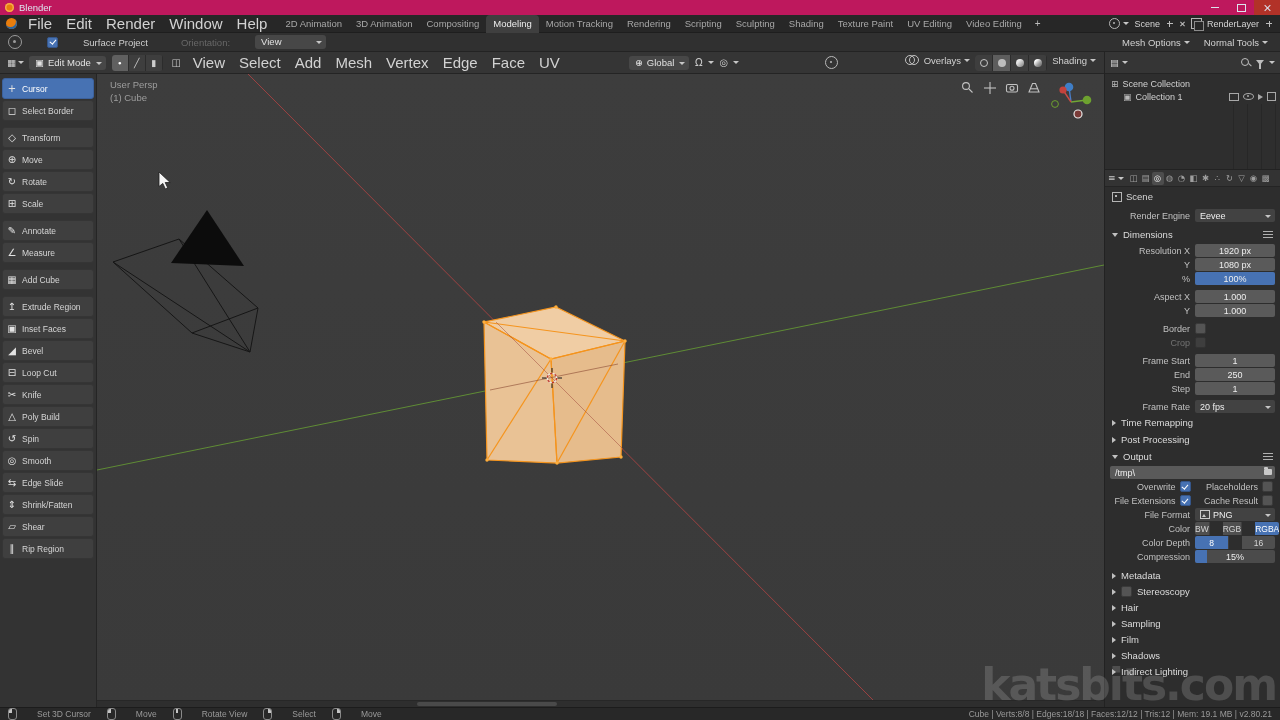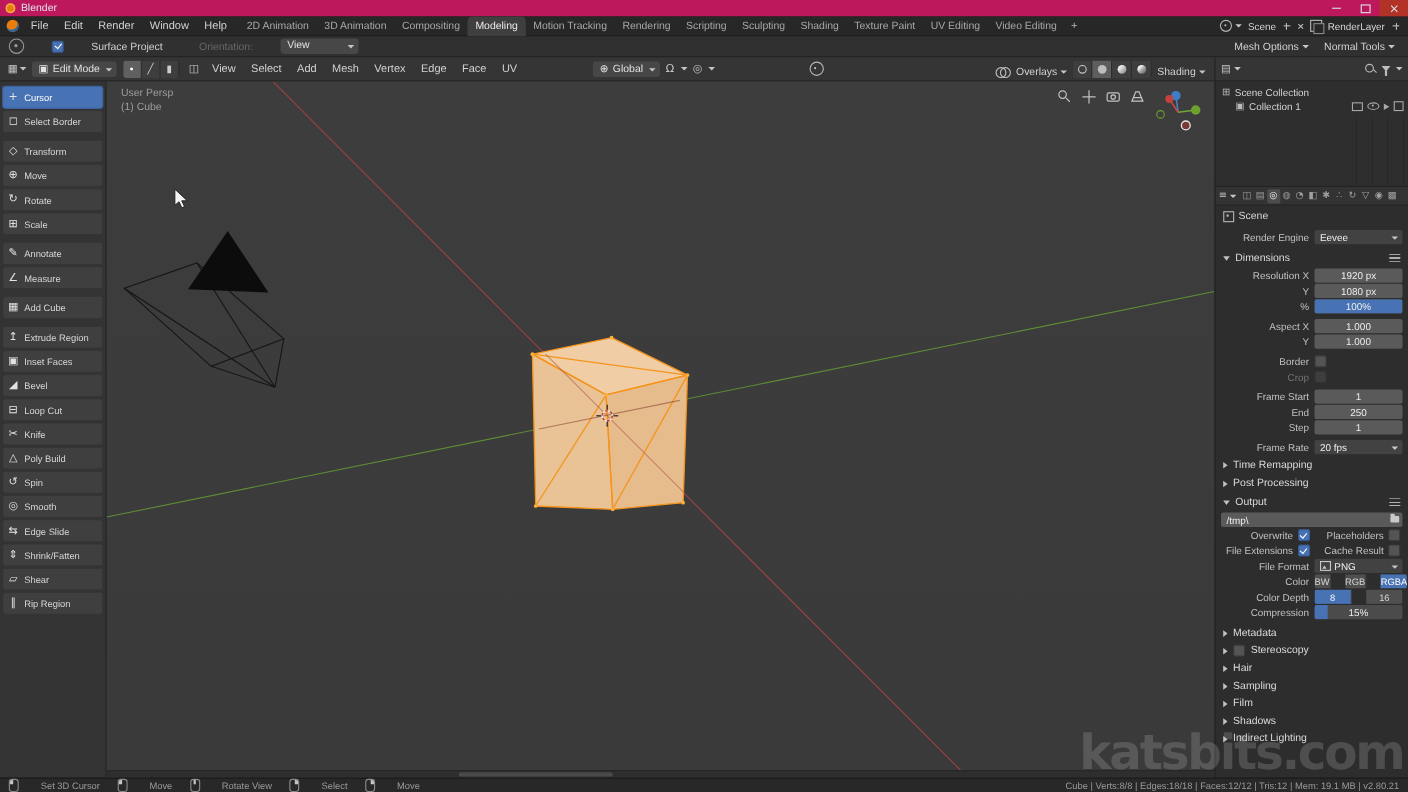--- a/index.html
+++ b/index.html
@@ -22,21 +22,21 @@
   .wb .xx::before,.wb .xx::after{content:"";position:absolute;left:3.5px;top:0;width:1px;height:8px;background:#dbe4ee;}
   .wb .xx::before{transform:rotate(45deg);} .wb .xx::after{transform:rotate(-45deg);}
   .wb.close{background:#b23228;}
 
   
   .menubar{position:absolute;left:0;top:15px;width:1280px;height:18px;background:#272727;
            border-bottom:1px solid #1e1e1e;display:flex;align-items:center;padding:0;box-sizing:border-box;}
   .mb-logo{width:11px;height:11px;border-radius:50%;background:#e87d0d;margin:0 4px 0 6px;
            box-shadow:inset -1px -2px 0 0 #2b65a0;}
   .menus,.ws-tabs{display:flex;height:18px;}
-  .menu-item{padding:0 7px;line-height:18px;font-size:10px;color:#d2d2d2;cursor:default;}
+  .menu-item{padding:0 7px;line-height:18px;font-size:15px;color:#d2d2d2;cursor:default;}
   .ws-tabs{margin-left:4px;}
   .ws-tab{padding:0 7px;line-height:18px;font-size:9.5px;color:#a8a8a8;border-radius:4px 4px 0 0;}
   .ws-tab.active{background:#3f3f3f;color:#ececec;}
   .ws-add{padding:0 6px;line-height:18px;font-size:10px;color:#bdbdbd;}
   .mb-right{margin-left:auto;display:flex;align-items:center;gap:3px;padding-right:6px;}
   .mini-icon{width:9px;height:9px;position:relative;display:inline-block;}
   .mini-icon.gear{border:1px solid #b5b5b5;border-radius:50%;}
   .mini-icon.gear::after{content:"";position:absolute;left:2.5px;top:2.5px;width:2px;height:2px;border-radius:50%;background:#b5b5b5;}
   .mini-icon.layers{border:1px solid #b5b5b5;}
   .mini-icon.layers::after{content:"";position:absolute;left:2px;top:2px;width:8px;height:8px;border:1px solid #8a8a8a;background:#272727;}
@@ -79,21 +79,21 @@
              display:flex;align-items:center;gap:2px;padding:0 4px;box-sizing:border-box;font-size:9.5px;}
   .hd-icon{width:15px;text-align:center;color:#c9c9c9;font-size:10px;}
   .hd-icon-dd{display:flex;align-items:center;gap:2px;padding:0 3px;color:#c9c9c9;}
   .selmode{display:flex;background:#2c2c2c;border-radius:3px;overflow:hidden;margin:0 4px;}
   .sm{width:16px;height:16px;line-height:16px;text-align:center;font-size:9px;color:#cdcdcd;background:#3e3e3e;border-right:1px solid #2c2c2c;}
   .sm.active{background:#606060;color:#fff;}
   .vp-menus{display:flex;}
   .sp60{width:58px;}
   .circle-dot{width:11px;height:11px;border:1px solid #b9b9b9;border-radius:50%;position:relative;margin-left:84px;flex:none;}
   .circle-dot::after{content:"";position:absolute;left:3.5px;top:3.5px;width:2px;height:2px;border-radius:50%;background:#b9b9b9;}
-  .vp-right{margin-left:auto;display:flex;align-items:flex-end;gap:5px;padding-right:4px;}
+  .vp-right{margin-left:auto;display:flex;align-items:flex-start;gap:5px;padding-right:4px;}
   .two-rings{width:14px;height:10px;position:relative;}
   .two-rings::before,.two-rings::after{content:"";position:absolute;top:0;width:8px;height:8px;border:1px solid #c2c2c2;border-radius:50%;}
   .two-rings::before{left:0;} .two-rings::after{left:4px;}
   .spheres{display:flex;background:#2c2c2c;border-radius:3px;overflow:hidden;}
   .sph{width:17px;height:16px;display:flex;align-items:center;justify-content:center;background:#3e3e3e;border-right:1px solid #2c2c2c;}
   .sph.active{background:#5d5d5d;}
   .sph i{width:8px;height:8px;border-radius:50%;display:block;}
   .sph.s1 i{border:1px solid #c5c5c5;width:6px;height:6px;}
   .sph.s2 i{background:#bdbdbd;}
   .sph.s3 i{background:linear-gradient(135deg,#e8e8e8 30%,#7a7a7a);}

